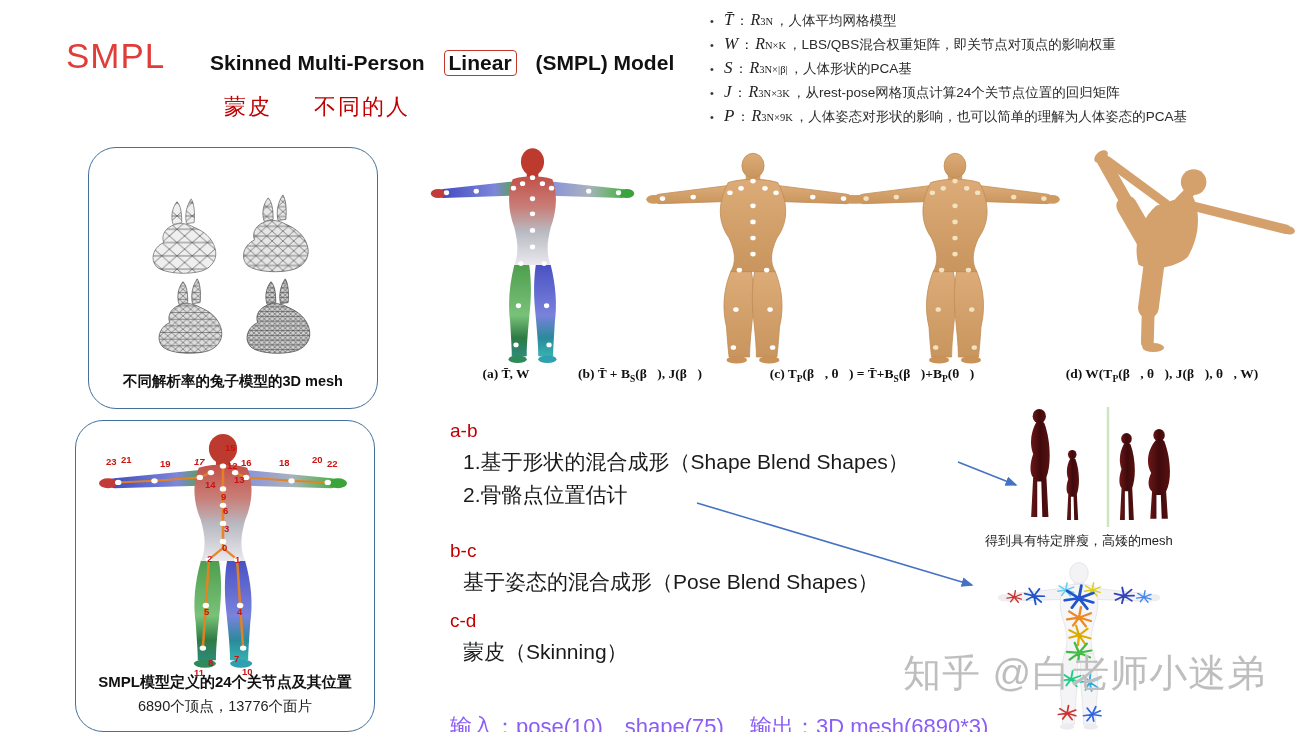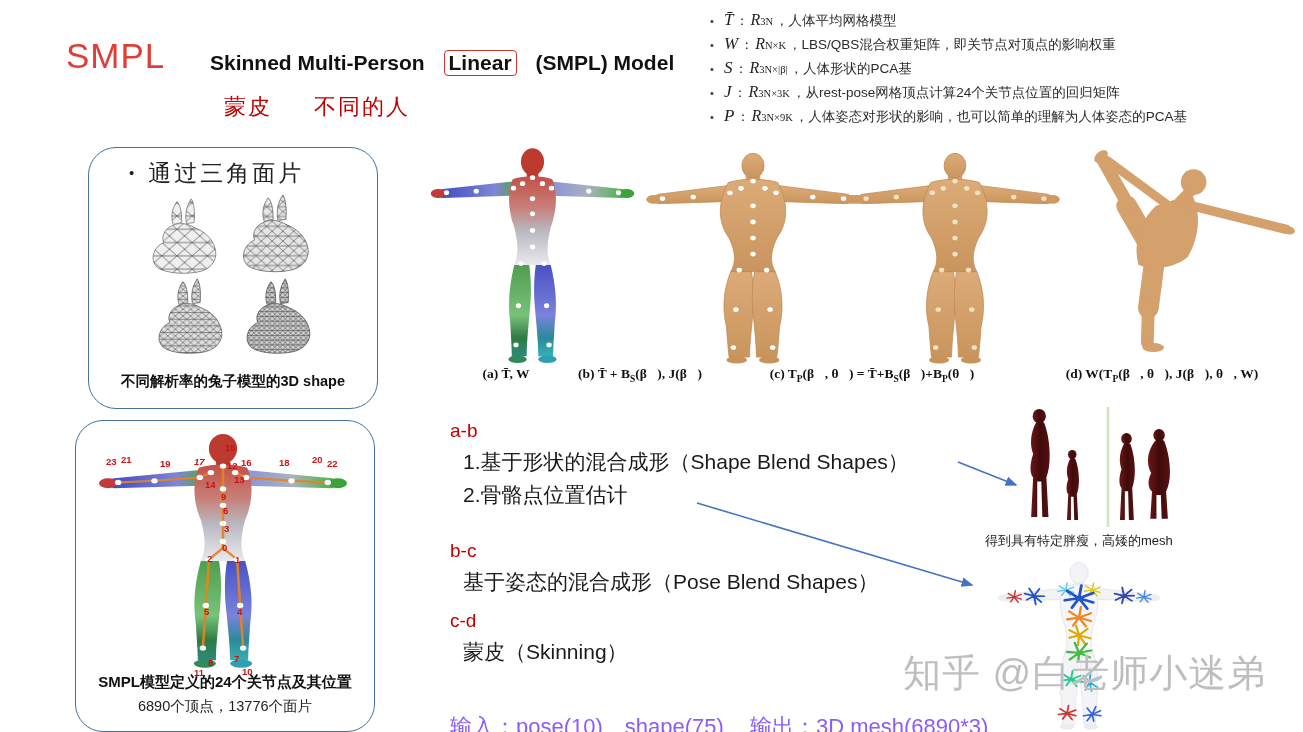--- a/index.html
+++ b/index.html
@@ -269,42 +269,39 @@
       <span class="nb">•</span>
       <span class="nsym">P</span>
       <span class="ncl">：</span>
       <span class="nset">R</span>
         <sup class="nexp">3N×9K</sup>
       <span class="ndesc">，人体姿态对形状的影响，也可以简单的理解为人体姿态的PCA基</span>
     </div>
   </div>
 
   <div class="abs rbox box1">
-    <div class="abs bunny-bullet">
-      <span class="bb">•</span><span class="bt">通过三角面片</span>
-    </div>
     <svg class="abs" style="left:44px;top:44px;" width="200" height="170" viewBox="0 0 200 170">
       <g transform="translate(6,4) scale(0.95)">
           <use href="#bunny" fill="#efefef" stroke="#8a8a8a" stroke-width="1"></use>
           <use href="#bunny" fill="url(#mesh1)"></use>
         </g>
       <g transform="translate(96,0) scale(0.98)">
           <use href="#bunny" fill="#e6e6e6" stroke="#808080" stroke-width="1"></use>
           <use href="#bunny" fill="url(#mesh2)"></use>
         </g>
       <g transform="translate(12,84) scale(0.95)">
           <use href="#bunny" fill="#dedede" stroke="#787878" stroke-width="1"></use>
           <use href="#bunny" fill="url(#mesh3)"></use>
         </g>
       <g transform="translate(100,84) scale(0.95)">
           <use href="#bunny" fill="#d4d4d4" stroke="#6a6a6a" stroke-width="1"></use>
           <use href="#bunny" fill="url(#mesh4)"></use>
         </g>
     </svg>
-    <div class="abs box-caption cap-bunny">不同解析率的兔子模型的3D shape</div>
+    <div class="abs box-caption cap-bunny">不同解析率的兔子模型的3D mesh</div>
   </div>
 
   <div class="abs rbox box2">
     <svg class="abs fig-a" style="left:16px;top:4px;" width="262" height="246" viewBox="0 0 260 300" preserveAspectRatio="none">
       <use href="#body-slim"></use>
       <g stroke="#e8821e" stroke-width="2.5" fill="none" opacity="0.95">
         <path d="M130,52 L130,150 M130,150 L116,164 M130,150 L144,164 M116,164 L113,220 L110,272 M144,164 L147,220 L150,272"></path>
         <path d="M118,58 L107,64 L62,68 L26,70 M142,58 L153,64 L198,68 L234,70"></path>
       </g>
       <use href="#dots-slim" fill="#fff"></use>

